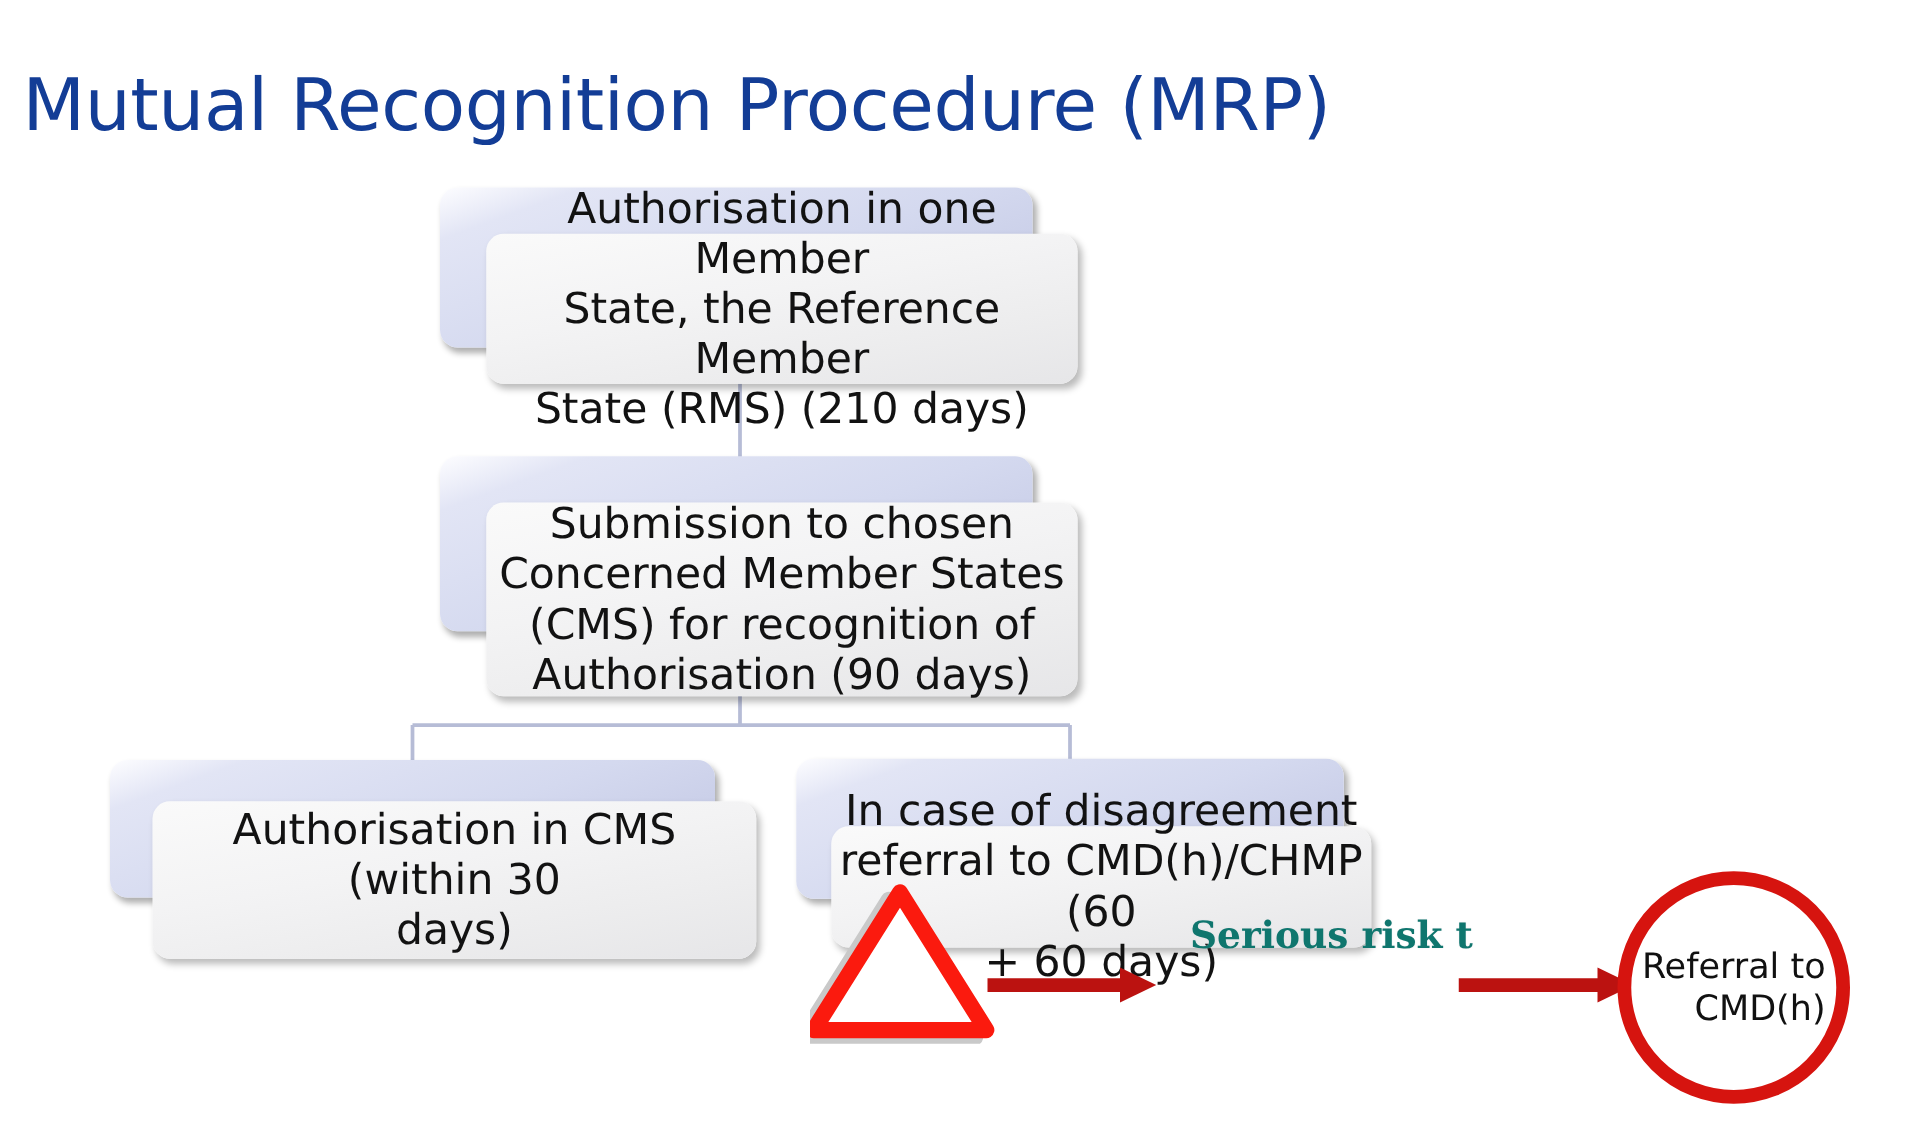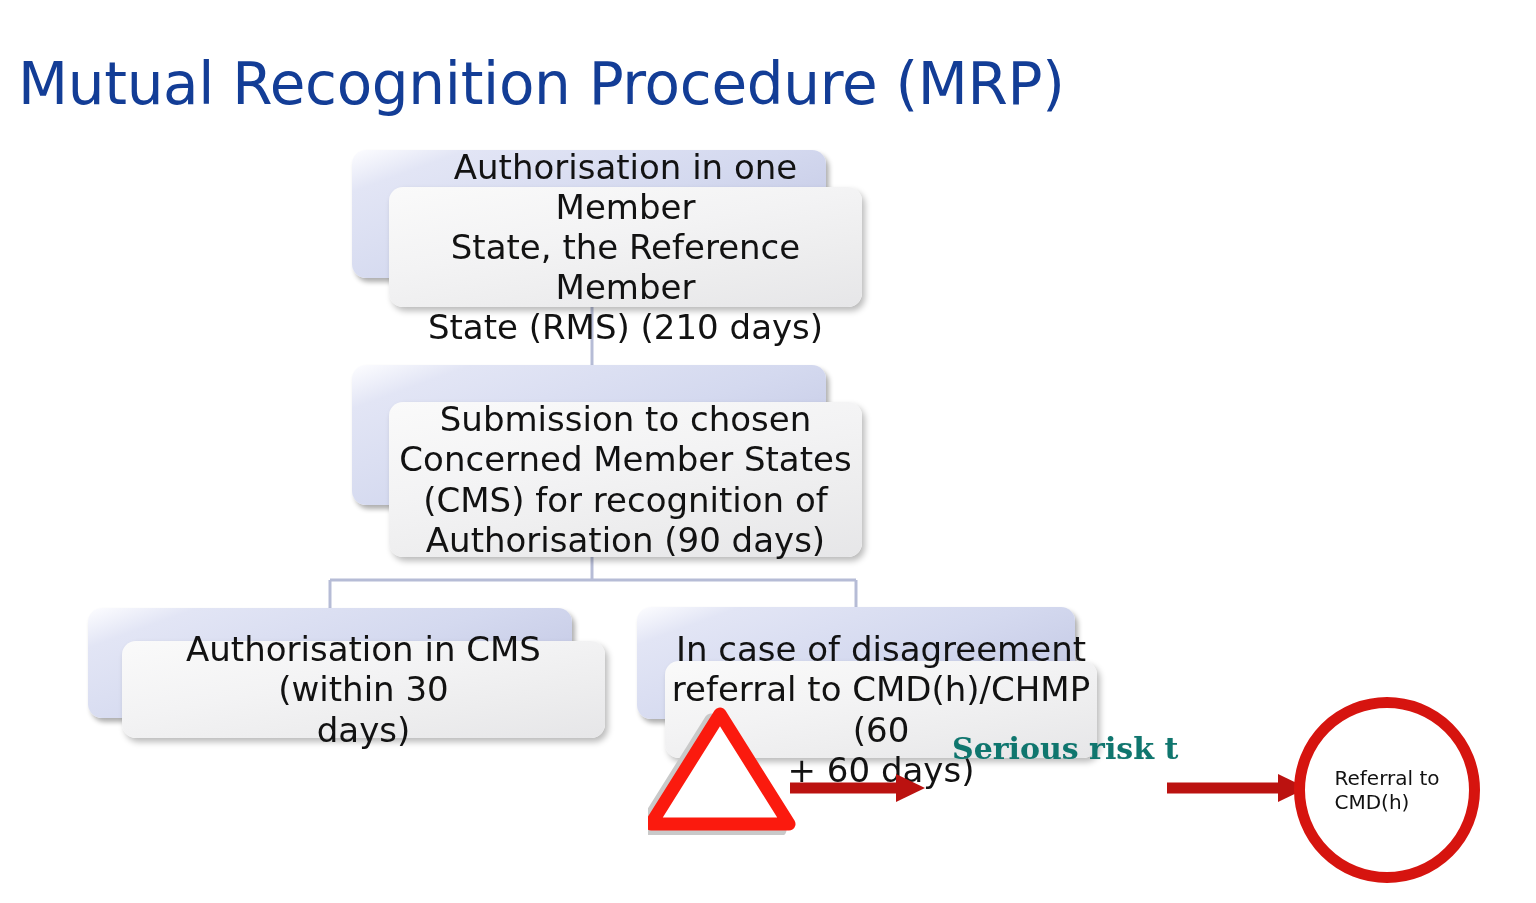--- a/index.html
+++ b/index.html
@@ -86,21 +86,21 @@
   #node-rms            { left: 352px; top: 150px;  }
   #node-rms .back      { width: 474px; height: 128px; }
   #node-rms .front     { left: 37px; top: 37px; width: 473px; height: 120px; }
 
   #node-cms-submission        { left: 352px; top: 365px; }
   #node-cms-submission .back  { width: 474px; height: 140px; }
   #node-cms-submission .front { left: 37px; top: 37px; width: 473px; height: 155px; }
 
   #node-cms-auth              { left: 88px; top: 608px; }
   #node-cms-auth .back        { width: 484px; height: 110px; }
-  #node-cms-auth .front       { left: 34px; top: 33px; width: 483px; height: 97px; }
+  #node-cms-auth .front       { left: 34px; top: 33px; width: 483px; height: 126px; }
 
   #node-disagreement          { left: 637px; top: 607px; }
   #node-disagreement .back    { width: 438px; height: 112px; }
   #node-disagreement .front   { left: 28px; top: 34px; width: 432px; height: 97px; margin-top: 20px; }
 
   
   #ghost-serious-risk {
     position: absolute;
     left: 952px;
     top: 731px;
@@ -138,22 +138,22 @@
     border: 11px solid #d6140f;
     border-radius: 50%;
     box-sizing: border-box;
     display: flex;
     align-items: center;
     justify-content: center;
     background: #ffffff;
     z-index: 6;
   }
   #node-referral-cmdh .label {
-    text-align: left;
-    font-size: 20px;
+    text-align: right;
+    font-size: 28px;
     line-height: 1.2;
     color: #111111;
     white-space: pre-line;
   }
 
   
   #text-serious-risk {
     position: absolute;
     left: 918px;
     top: 752px;

